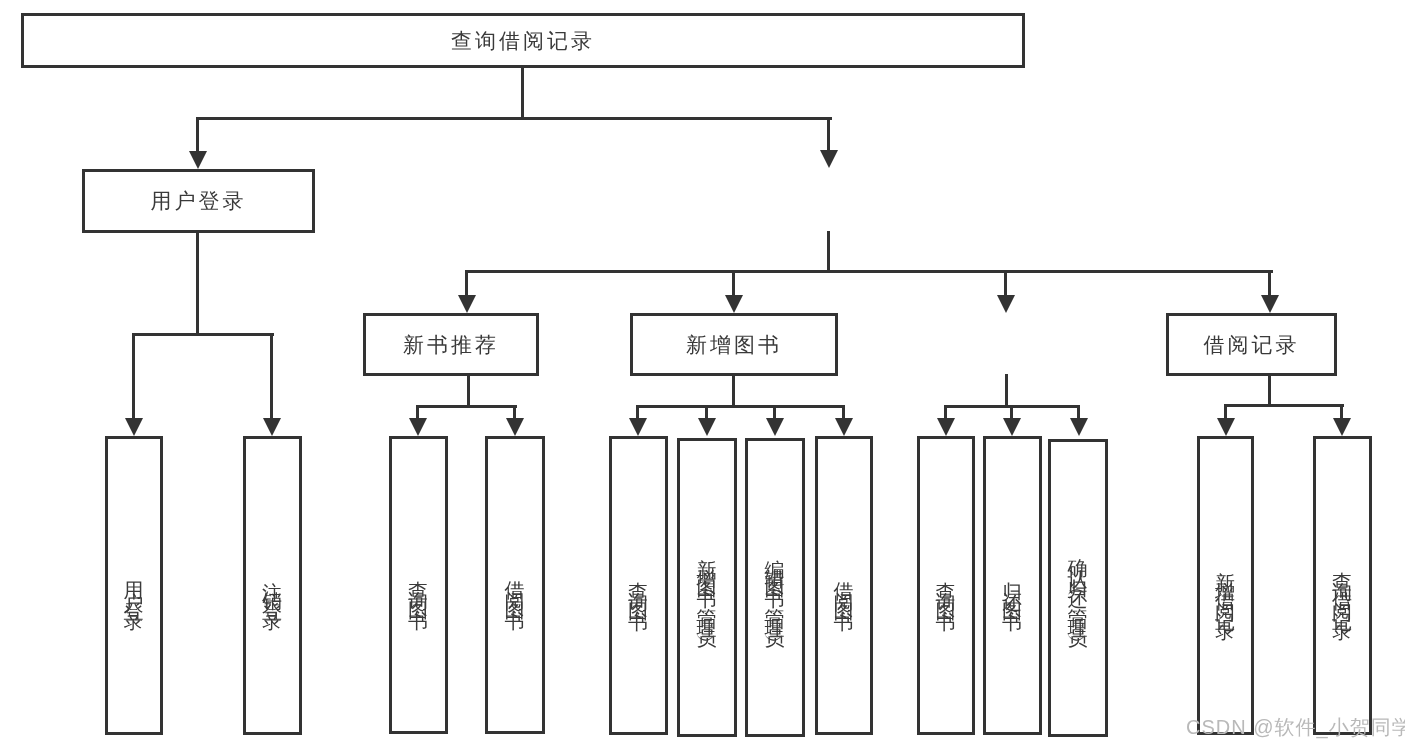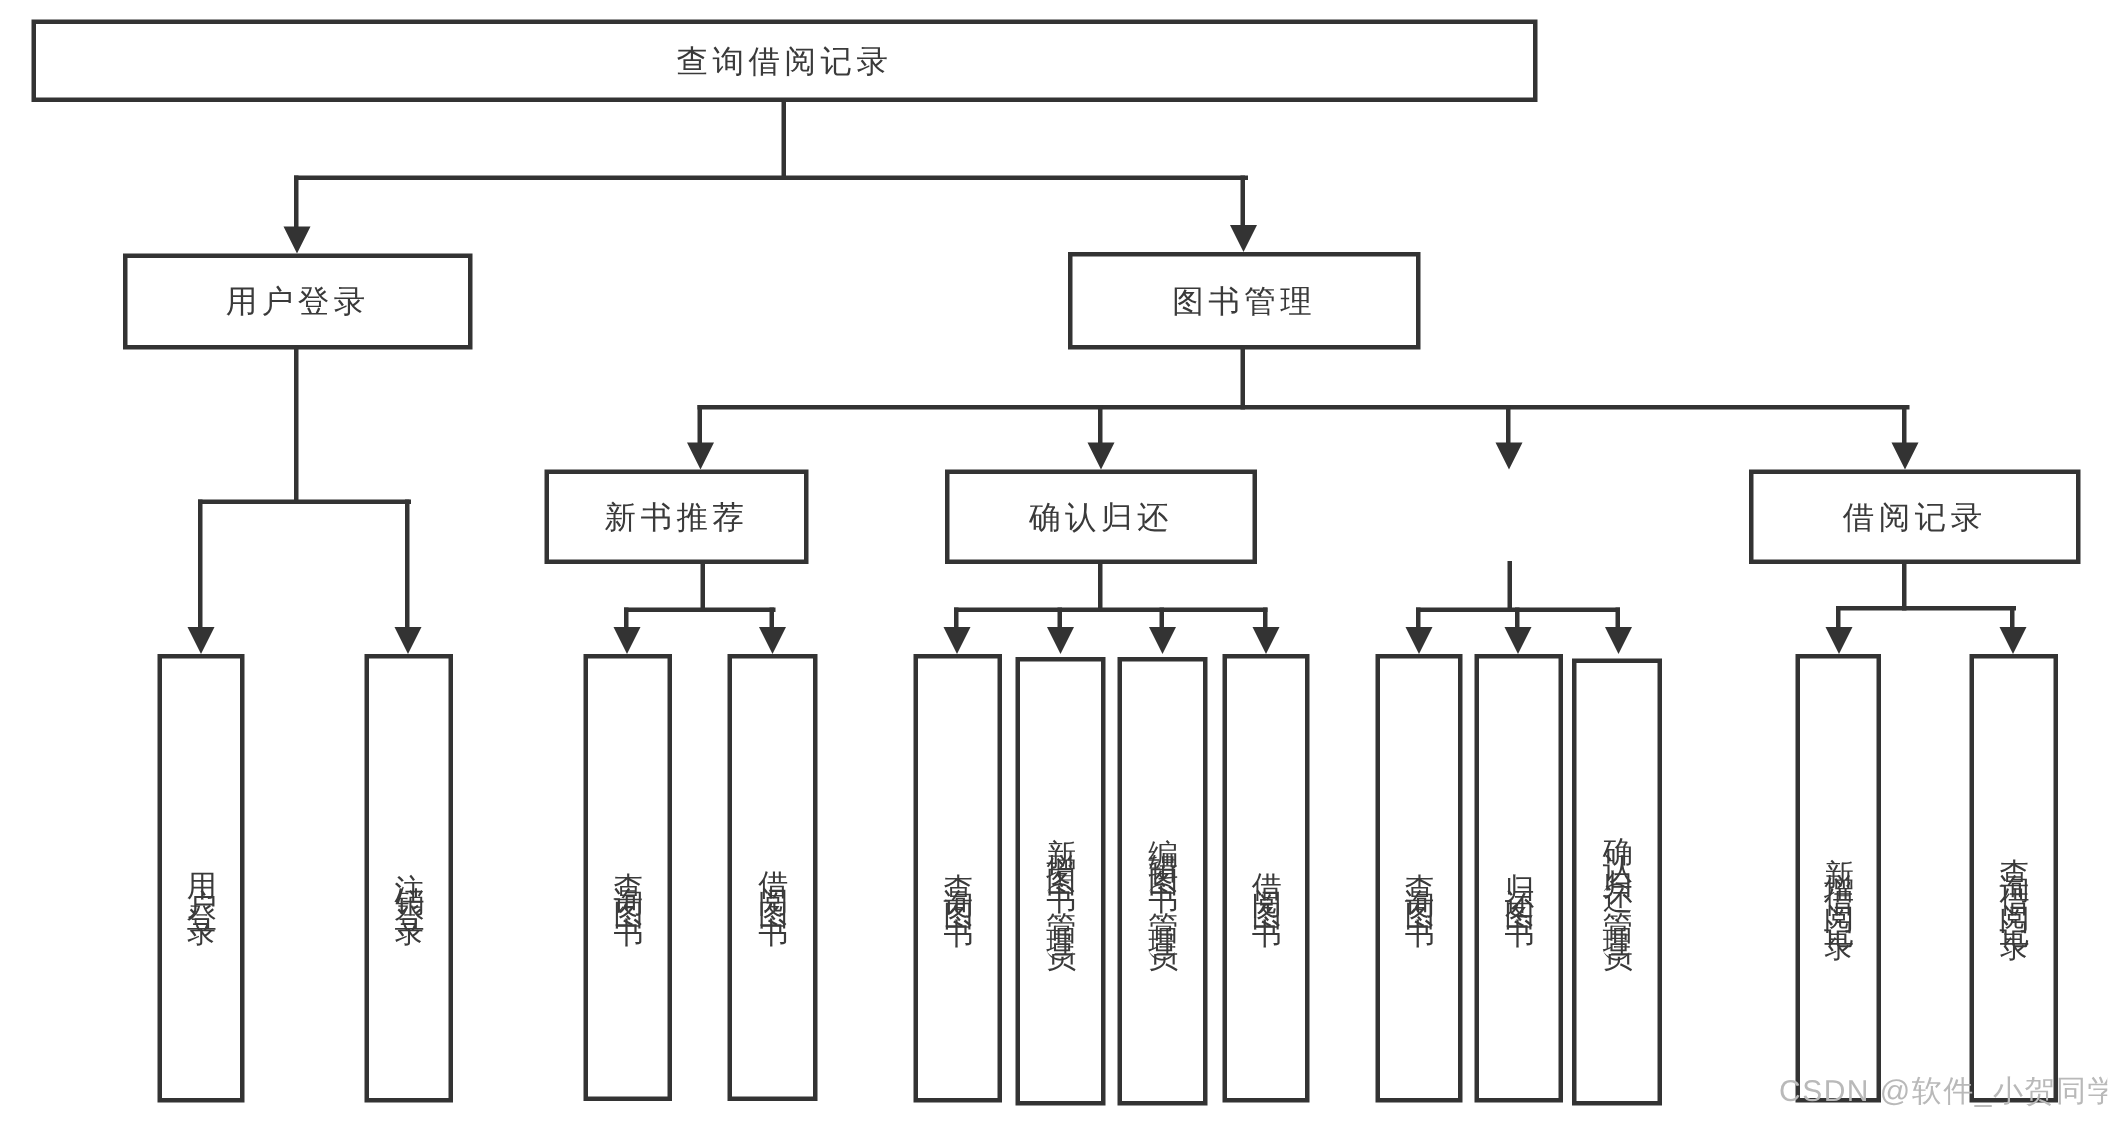--- a/index.html
+++ b/index.html
@@ -56,43 +56,42 @@
   <div class="node hlabel" style="left:21px;top:13px;width:1004px;height:55px;">查询借阅记录</div>
 
   <div class="vline" style="left:521px;top:66px;width:3px;height:53px;"></div>
   <div class="hline" style="left:196px;top:117px;width:636px;height:3px;"></div>
   <div class="vline" style="left:196px;top:117px;width:3px;height:36px;"></div>
   <div class="arrow" style="left:189px;top:151px;"></div>
   <div class="vline" style="left:827px;top:117px;width:3px;height:35px;"></div>
   <div class="arrow" style="left:820px;top:150px;"></div>
 
   <div class="node hlabel" style="left:82px;top:169px;width:233px;height:64px;">用户登录</div>
-  <div class="node hlabel" style="left:712px;top:168px;width:235px;height:65px;">图书管理</div>
 
   <div class="vline" style="left:196px;top:231px;width:3px;height:104px;"></div>
   <div class="hline" style="left:132px;top:333px;width:142px;height:3px;"></div>
   <div class="vline" style="left:132px;top:333px;width:3px;height:86px;"></div>
   <div class="arrow" style="left:125px;top:418px;"></div>
   <div class="vline" style="left:270px;top:333px;width:3px;height:86px;"></div>
   <div class="arrow" style="left:263px;top:418px;"></div>
 
   <div class="vline" style="left:827px;top:231px;width:3px;height:42px;"></div>
   <div class="hline" style="left:465px;top:270px;width:808px;height:3px;"></div>
   <div class="vline" style="left:465px;top:270px;width:3px;height:26px;"></div>
   <div class="arrow" style="left:458px;top:295px;"></div>
   <div class="vline" style="left:732px;top:270px;width:3px;height:26px;"></div>
   <div class="arrow" style="left:725px;top:295px;"></div>
   <div class="vline" style="left:1004px;top:270px;width:3px;height:26px;"></div>
   <div class="arrow" style="left:997px;top:295px;"></div>
   <div class="vline" style="left:1268px;top:270px;width:3px;height:26px;"></div>
   <div class="arrow" style="left:1261px;top:295px;"></div>
 
   <div class="node hlabel" style="left:363px;top:313px;width:176px;height:63px;">新书推荐</div>
-  <div class="node hlabel" style="left:630px;top:313px;width:208px;height:63px;">确认归还</div>
-  <div class="node hlabel" style="left:1166px;top:313px;width:221px;height:63px;">借阅记录</div>
+  <div class="node hlabel" style="left:630px;top:313px;width:208px;height:63px;">新增图书</div>
+  <div class="node hlabel" style="left:1166px;top:313px;width:171px;height:63px;">借阅记录</div>
 
   <div class="vline" style="left:467px;top:374px;width:3px;height:34px;"></div>
   <div class="hline" style="left:416px;top:405px;width:101px;height:3px;"></div>
   <div class="vline" style="left:416px;top:405px;width:3px;height:15px;"></div>
   <div class="arrow" style="left:409px;top:418px;"></div>
   <div class="vline" style="left:513px;top:405px;width:3px;height:15px;"></div>
   <div class="arrow" style="left:506px;top:418px;"></div>
 
   <div class="vline" style="left:732px;top:374px;width:3px;height:34px;"></div>
   <div class="hline" style="left:636px;top:405px;width:209px;height:3px;"></div>

